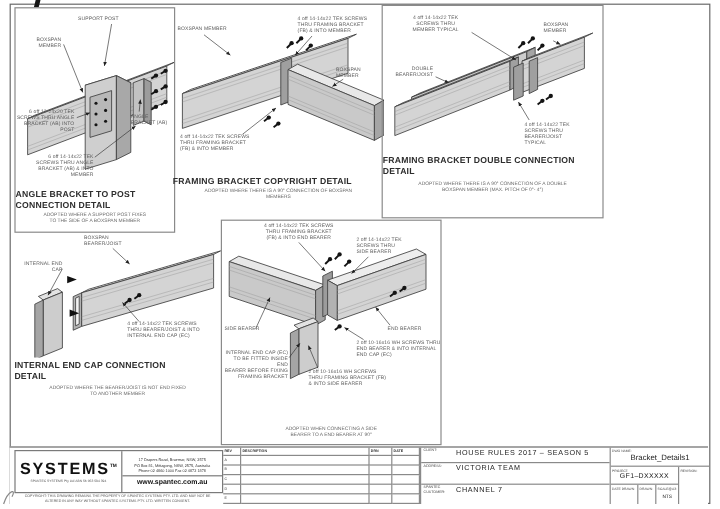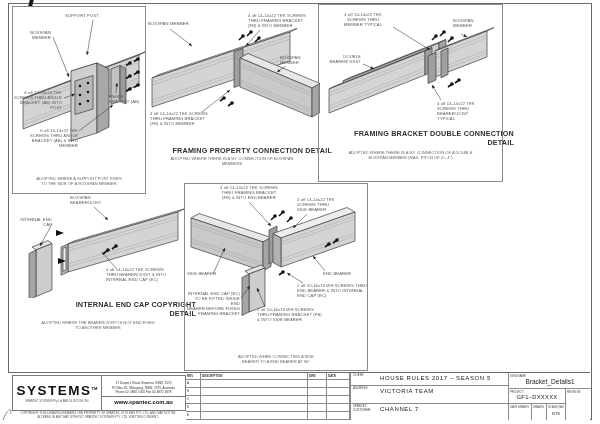--- a/index.html
+++ b/index.html
@@ -5,22 +5,22 @@
   html,body{margin:0;padding:0;background:#fff;}
   .sheet{position:relative;width:600px;height:424px;background:#ffffff;overflow:hidden;
          font-family:"Liberation Sans",sans-serif;color:#444;}
   .frame{position:absolute;left:8px;top:3px;width:582px;height:415px;border:1px solid #6a6a6a;}
   .panel{position:absolute;}
   .pbox{border:1px solid #8a8a8a;}
   .panel svg{position:absolute;left:0;top:0;}
   .lbl{position:absolute;font-size:4.2px;line-height:1.18;color:#5a5a5a;white-space:pre-line;letter-spacing:.1px;}
   .ta-r{text-align:right;}
   .ta-c{text-align:center;}
-  .detail-title{position:absolute;left:12px;width:100%;font-weight:bold;font-size:7.2px;line-height:1.3;
-                text-align:right;color:#2e2e2e;white-space:pre-line;letter-spacing:.2px;}
+  .detail-title{position:absolute;left:0;width:100%;font-weight:bold;font-size:7.2px;line-height:1.3;
+                text-align:left;color:#2e2e2e;white-space:pre-line;letter-spacing:.2px;}
   .detail-sub{position:absolute;left:0;width:100%;font-size:4.1px;line-height:1.25;text-align:center;
               color:#6a6a6a;white-space:pre-line;}
   svg polygon,svg path.face{stroke:#3d3d3d;stroke-width:.7;stroke-linejoin:round;}
   .lip{stroke:#9a9a9a;stroke-width:.4;}
   .ldr{stroke:#333;stroke-width:.55;fill:none;}
   .scrc{fill:#141414;stroke:none;}
   .scrl{stroke:#141414;stroke-width:1.6;}
   .ah{fill:#111;stroke:none;}
   
   .tb{position:absolute;left:8px;top:372px;width:582px;height:47px;border-top:1px solid #6a6a6a;background:#fff;}
@@ -127,20 +127,22 @@
     <div class="lbl ta-r" style="left:0px;top:84px;width:49px">6 off 12-24x20 TEK
 SCREWS THRU ANGLE
 BRACKET (AB) INTO
 POST</div>
     <div class="lbl ta-r" style="left:14px;top:122px;width:51px">6 off 14-14x22 TEK
 SCREWS THRU ANGLE
 BRACKET (AB) &amp; INTO
 MEMBER</div>
     <div class="lbl" style="left:96px;top:88px;width:36px">ANGLE
 BRACKET (AB)</div>
+    <div class="detail-title" style="top:150px">ANGLE BRACKET TO POST
+CONNECTION DETAIL</div>
     <div class="detail-sub" style="top:169px">ADOPTED WHERE A SUPPORT POST FIXES
 TO THE SIDE OF A BOXSPAN MEMBER</div>
   </div>
 
   <div class="panel" style="left:144px;top:8px;width:176px;height:170px">
     <svg width="176" height="134" viewBox="0 0 176 134">
       <g>
         <polygon points="8,70 146,24 153,20.5 15,66.5" fill="#ededed"></polygon>
         <polygon points="8,70 146,24 146,53 8,99" fill="#d4d4d4"></polygon>
         <line class="lip" x1="8" y1="74" x2="146" y2="28"></line>
@@ -181,21 +183,21 @@
     </svg>
     <div class="lbl" style="left:4px;top:14px;width:46px">BOXSPAN MEMBER</div>
     <div class="lbl" style="left:104px;top:6px;width:70px">4 off 14-14x22 TEK SCREWS
 THRU FRAMING BRACKET
 (FB) &amp; INTO MEMBER</div>
     <div class="lbl" style="left:136px;top:48px;width:38px">BOXSPAN
 MEMBER</div>
     <div class="lbl" style="left:6px;top:104px;width:72px">4 off 14-14x22 TEK SCREWS
 THRU FRAMING BRACKET
 (FB) &amp; INTO MEMBER</div>
-    <div class="detail-title" style="top:138px">FRAMING PROPERTY CONNECTION DETAIL</div>
+    <div class="detail-title" style="top:138px">FRAMING BRACKET COPYRIGHT DETAIL</div>
     <div class="detail-sub" style="top:148px">ADOPTED WHERE THERE IS A 90° CONNECTION OF BOXSPAN
 MEMBERS</div>
   </div>
 
   <div class="panel pbox" style="left:318px;top:4px;width:183px;height:176px">
     <svg width="183" height="125" viewBox="0 0 183 125">
       <g>
         <polygon points="24,76 120,38 127,34.5 31,72.5" fill="#e8e8e8"></polygon>
         <polygon points="24,76 120,38 120,62 24,100" fill="#cccccc"></polygon>
         <polygon points="120,38 127,34.5 127,58.5 120,62" fill="#a5a5a5"></polygon>
@@ -288,21 +290,21 @@
         <line class="ldr" x1="104" y1="74" x2="90" y2="58" marker-end="url(#arw)"></line>
       </g>
     </svg>
     <div class="lbl" style="left:58px;top:2px;width:50px">BOXSPAN
 BEARER/JOIST</div>
     <div class="lbl ta-r" style="left:0px;top:24px;width:40px">INTERNAL END
 CAP</div>
     <div class="lbl" style="left:94px;top:74px;width:78px">4 off 14-14x22 TEK  SCREWS
 THRU BEARER/JOIST &amp; INTO
 INTERNAL END CAP (EC)</div>
-    <div class="detail-title" style="top:106px">INTERNAL END CAP COPYRIGHT
+    <div class="detail-title" style="top:106px">INTERNAL END CAP CONNECTION
 DETAIL</div>
     <div class="detail-sub" style="top:126px">ADOPTED WHERE THE BEARER/JOIST IS NOT END FIXED
 TO ANOTHER MEMBER</div>
   </div>
 
   <div class="panel pbox" style="left:184px;top:183px;width:182px;height:186px">
     <svg width="182" height="150" viewBox="0 0 182 150">
       <g>
         <polygon points="6,34 78,58 86,53.5 14,29.5" fill="#e8e8e8"></polygon>
         <polygon points="6,34 78,58 78,87 6,63" fill="#c9c9c9"></polygon>

